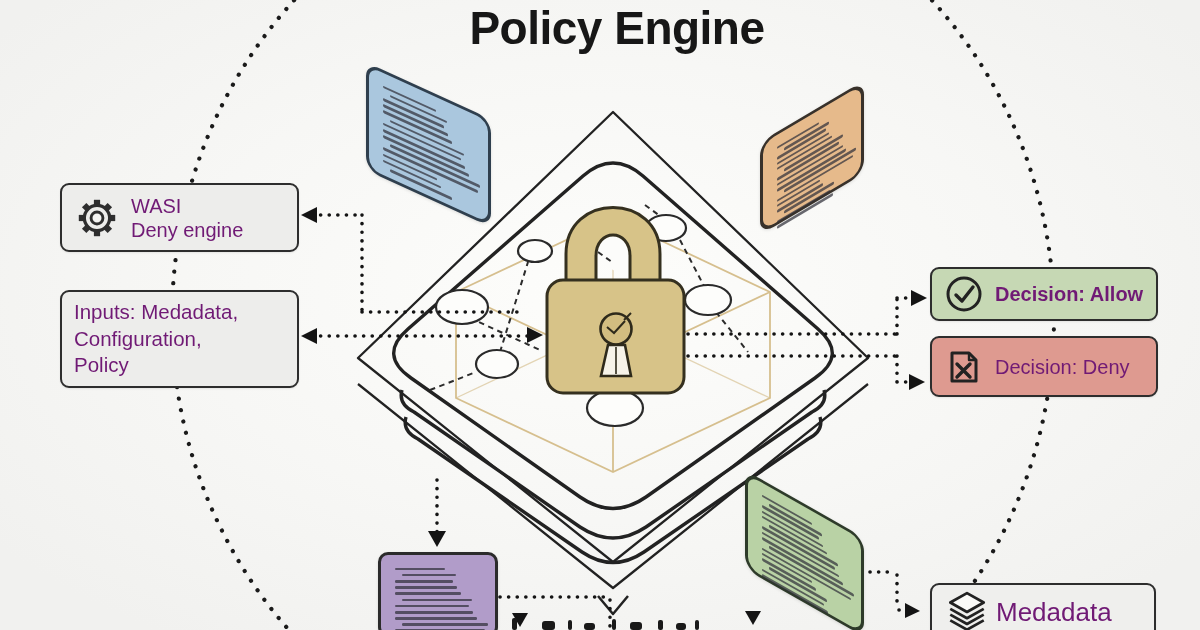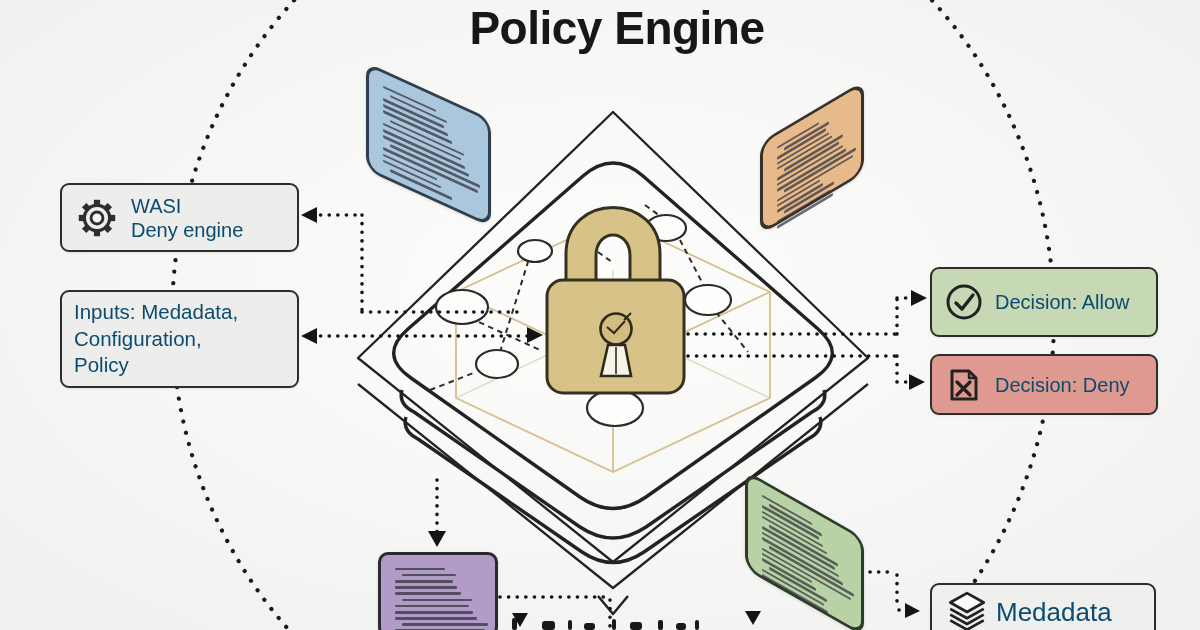--- a/index.html
+++ b/index.html
@@ -11,26 +11,26 @@
   #diagram-svg{position:absolute;left:0;top:0;width:1200px;height:630px;}
   .title{
     position:absolute;left:0;top:1px;width:1234px;text-align:center;
     font-size:46px;font-weight:700;color:#171717;letter-spacing:-.5px;
   }
   .panel{
     position:absolute;display:flex;align-items:center;gap:11px;box-sizing:border-box;
     background:#ededeb;border:2.6px solid #2d2d2d;border-radius:9px;padding:6px 12px;
     box-shadow:0 1px 2px rgba(0,0,0,.08);
   }
-  .panel-label{font-size:20px;color:#0c4a6e;line-height:1.2;}
+  .panel-label{font-size:20px;color:#701a75;line-height:1.2;}
   #wasi-panel{left:60px;top:183px;width:239px;height:69px;}
   #inputs-panel{left:60px;top:290px;width:239px;height:98px;}
   #inputs-panel .panel-label{font-size:20.5px;line-height:1.3;}
-  #allow-panel{left:930px;top:267px;width:228px;height:70px;background:#c6d8b4;}
-  #deny-panel{left:930px;top:354px;width:228px;height:61px;background:#de9a90;}
+  #allow-panel{left:930px;top:267px;width:228px;height:54px;background:#c6d8b4;font-weight:bold;}
+  #deny-panel{left:930px;top:336px;width:228px;height:61px;background:#de9a90;}
   #artifacts-panel{left:930px;top:583px;width:226px;height:60px;background:#efefed;gap:6px;}
   #artifacts-panel .panel-label{font-size:26px;}
   .card{position:absolute;border-radius:14px;box-sizing:border-box;padding:9px 7px;box-shadow:0 1px 3px rgba(0,0,0,.12);}
   #card-blue{left:366px;top:62px;width:125px;height:108px;background:#aac7de;border:3px solid #2f3f4e;transform:skewY(24.6deg);transform-origin:0 0;}
   #card-orange{left:760px;top:142px;width:104px;height:93px;background:#e6ba8b;border:3px solid #38claims;border:3px solid #38312a;transform:skewY(-30.6deg);transform-origin:0 0;}
   #card-green{left:745px;top:470px;width:119px;height:99px;background:#b9d2a5;border:3px solid #2e3b2a;transform:skewY(29.6deg);transform-origin:0 0;}
   #card-purple{left:378px;top:552px;width:120px;height:85px;background:#b19cc9;border:3px solid #2b2b2b;border-radius:10px;}
   .code-line{height:2.6px;background:#30303a;opacity:.72;margin:3.6px 5px 0 7px;border-radius:1.3px;}
   .dense .code-line{margin-top:2.7px;}
   .icon-box{flex:0 0 auto;display:flex;align-items:center;}

